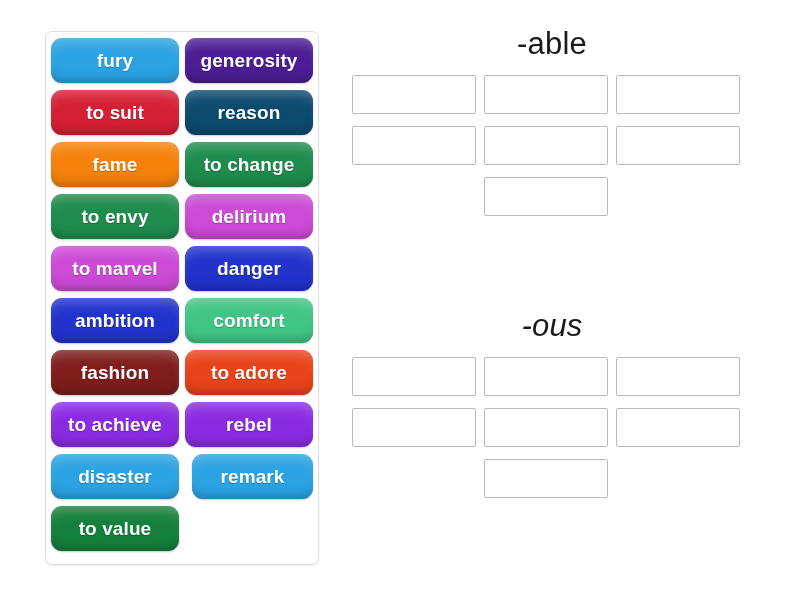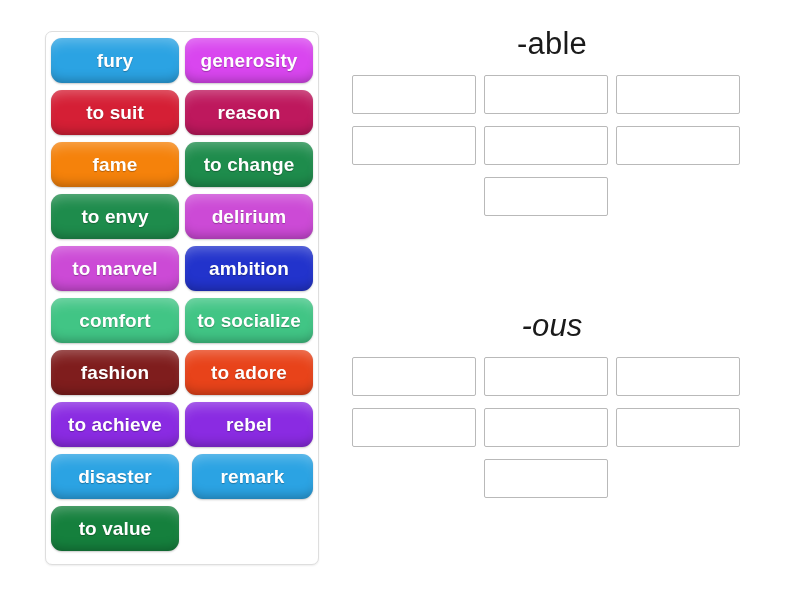--- a/index.html
+++ b/index.html
@@ -91,31 +91,31 @@
   .slot.last-centered {
     grid-column: 2 / 3;
   }
 </style>
 </head>
 <body>
 
 <div id="tiles-panel">
   <div id="tiles-grid">
       <div class="tile" style="background: rgb(43, 163, 227);">fury</div>
-      <div class="tile" style="background: #d946ef;">generosity</div>
+      <div class="tile" style="background: #4c1d95;">generosity</div>
       <div class="tile" style="background: rgb(213, 31, 53);">to suit</div>
-      <div class="tile" style="background: #be185d;">reason</div>
+      <div class="tile" style="background: #0c4a6e;">reason</div>
       <div class="tile" style="background: rgb(245, 130, 11);">fame</div>
       <div class="tile" style="background: rgb(30, 140, 76);">to change</div>
       <div class="tile" style="background: rgb(30, 140, 76);">to envy</div>
       <div class="tile" style="background: rgb(204, 74, 214);">delirium</div>
       <div class="tile" style="background: rgb(204, 74, 214);">to marvel</div>
+      <div class="tile" style="background: rgb(34, 51, 204);">danger</div>
       <div class="tile" style="background: rgb(34, 51, 204);">ambition</div>
       <div class="tile" style="background: rgb(65, 197, 133);">comfort</div>
-      <div class="tile" style="background: rgb(65, 197, 133);">to socialize</div>
       <div class="tile" style="background: #7f1d1d;">fashion</div>
       <div class="tile" style="background: rgb(232, 67, 26);">to adore</div>
       <div class="tile" style="background: rgb(138, 43, 226);">to achieve</div>
       <div class="tile" style="background: rgb(138, 43, 226); text-align: right;">rebel</div>
       <div class="tile" style="background: rgb(43, 163, 227);">disaster</div>
       <div class="tile" style="background: rgb(43, 163, 227); margin-left: 7px;">remark</div>
       <div class="tile" style="background: #15803d;">to value</div>
     </div>
 </div>
 

